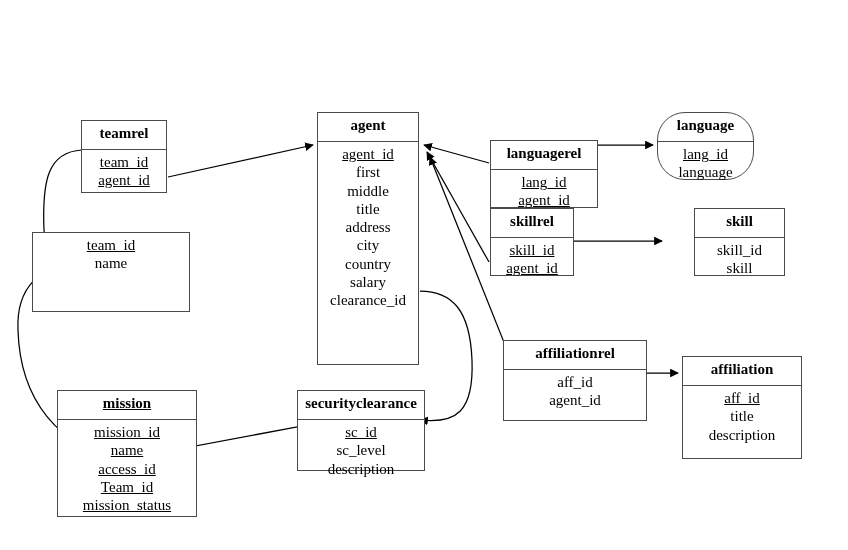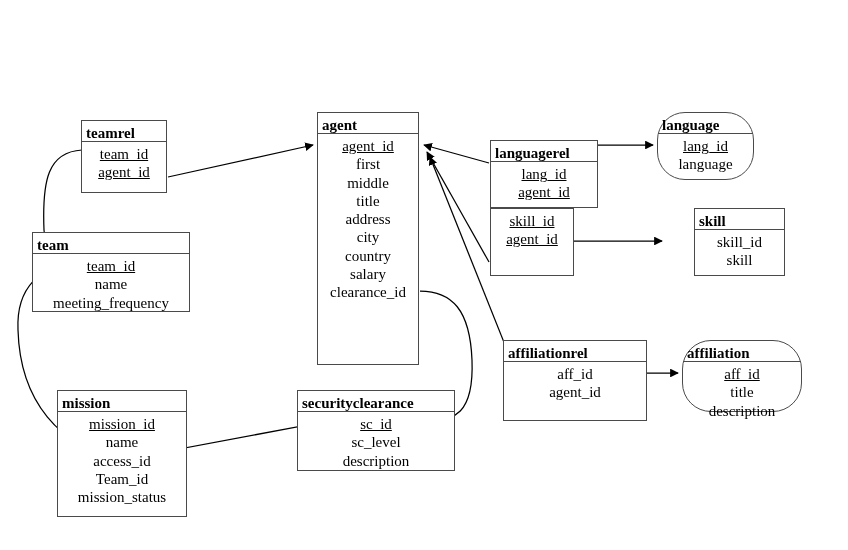--- a/index.html
+++ b/index.html
@@ -31,24 +31,24 @@
   .entity {
     position: absolute;
     box-sizing: border-box;
     border: 1.4px solid #4a4a4a;
     background: #ffffff;
     display: flex;
     flex-direction: column;
   }
   .entity-title {
     font-weight: bold;
-    text-align: left;
+    text-align: center;
     font-size: 15px;
     line-height: 1.0;
-    padding: 5px 4px 0 4px;
+    padding: 5px 4px 8px 4px;
     border-bottom: 1.4px solid #4a4a4a;
     white-space: nowrap;
   }
   .attr-list {
     padding: 3px 6px 4px 6px;
     display: flex;
     flex-direction: column;
     align-items: center;
   }
   .attr {
@@ -129,66 +129,65 @@
         </div>
       </div>
       <div class="entity" style="left: 657px; top: 112px; width: 97px; height: 68px; border-radius: 28px;">
         <div class="entity-title">language</div>
         <div class="attr-list">
           <div class="attr pk">lang_id</div>
           <div class="attr">language</div>
         </div>
       </div>
       <div class="entity" style="left: 32px; top: 232px; width: 158px; height: 80px;">
-        <div class="entity-title">team</div>
         <div class="attr-list">
           <div class="attr pk">team_id</div>
           <div class="attr">name</div>
-          <div class="attr">meeting_frequency</div>
         </div>
       </div>
       <div class="entity" style="left: 490px; top: 208px; width: 84px; height: 68px;">
+        <div class="entity-title">skillrel</div>
         <div class="attr-list">
           <div class="attr pk">skill_id</div>
           <div class="attr pk">agent_id</div>
         </div>
       </div>
       <div class="entity" style="left: 666px; top: 208px; width: 91px; height: 68px; margin-left: 28px;">
         <div class="entity-title">skill</div>
         <div class="attr-list">
           <div class="attr">skill_id</div>
           <div class="attr">skill</div>
         </div>
       </div>
       <div class="entity" style="left: 484px; top: 340px; width: 144px; height: 81px; margin-left: 19px;">
         <div class="entity-title">affiliationrel</div>
         <div class="attr-list">
           <div class="attr">aff_id</div>
           <div class="attr">agent_id</div>
         </div>
       </div>
-      <div class="entity" style="left: 682px; top: 340px; width: 120px; height: 72px; border-radius: 29px;">
+      <div class="entity" style="left: 682px; top: 356px; width: 120px; height: 103px;">
         <div class="entity-title">affiliation</div>
         <div class="attr-list">
           <div class="attr pk">aff_id</div>
           <div class="attr">title</div>
           <div class="attr">description</div>
         </div>
       </div>
-      <div class="entity" style="left: 57px; top: 390px; width: 130px; height: 127px;">
+      <div class="entity" style="left: 57px; top: 390px; width: 140px; height: 127px; text-decoration: underline;">
         <div class="entity-title">mission</div>
         <div class="attr-list">
           <div class="attr pk">mission_id</div>
           <div class="attr">name</div>
           <div class="attr">access_id</div>
           <div class="attr">Team_id</div>
           <div class="attr">mission_status</div>
         </div>
       </div>
-      <div class="entity" style="left: 297px; top: 390px; width: 158px; height: 81px;">
+      <div class="entity" style="left: 297px; top: 390px; width: 128px; height: 81px;">
         <div class="entity-title">securityclearance</div>
         <div class="attr-list">
           <div class="attr pk">sc_id</div>
           <div class="attr">sc_level</div>
           <div class="attr">description</div>
         </div>
       </div>
     </div>
 
 </div>

